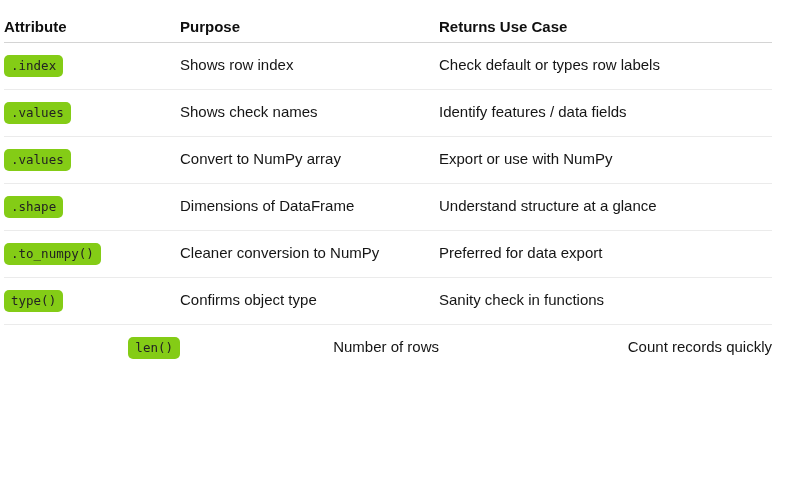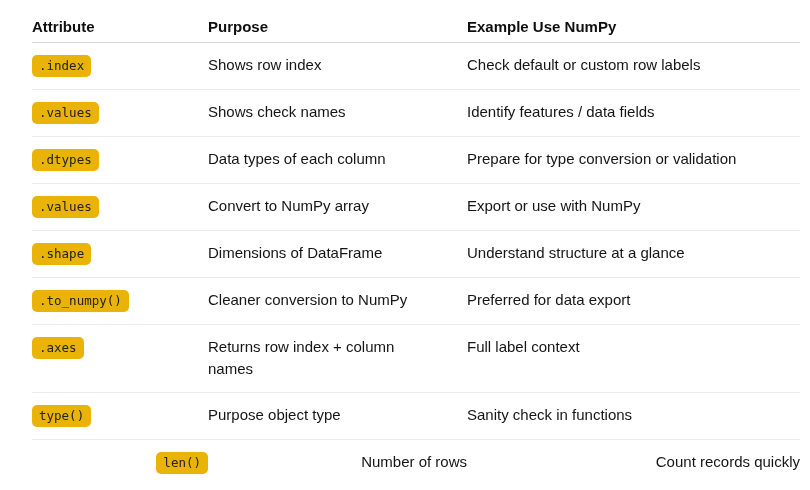--- a/index.html
+++ b/index.html
@@ -7,21 +7,21 @@
     padding: 0;
     background: #ffffff;
     width: 810px;
     height: 490px;
     overflow: hidden;
     font-family: "Liberation Sans", sans-serif;
     color: #151515;
     -webkit-font-smoothing: antialiased;
   }
   .page {
-    padding: 16px 22px 0 32px;
+    padding: 16px 22px 0 4px;
   }
   table.ref-table {
     border-collapse: collapse;
     width: 768px;
     table-layout: fixed;
   }
   col.c-attr    { width: 176px; }
   col.c-purpose { width: 259px; }
   th {
     text-align: left;
@@ -47,79 +47,68 @@
   td.col-purpose .purpose-text {
     display: inline-block;
     max-width: 214px;
   }
   .chip {
     display: inline-block;
     font-family: "DejaVu Sans Mono", monospace;
     font-size: 12.5px;
     line-height: 15px;
     color: #222222;
-    background: #eab308;
+    background: #84cc16;
     border-radius: 5px;
     padding: 3px 7px 4px 7px;
     white-space: nowrap;
   }
 </style>
 </head>
 <body>
 
 <div class="page">
   <table class="ref-table">
     <colgroup>
       <col class="c-attr">
       <col class="c-purpose">
       <col class="c-usecase">
     </colgroup>
     <thead>
       <tr>
         <th>Attribute</th>
         <th>Purpose</th>
-        <th>Example Use NumPy</th>
+        <th>Returns Use Case</th>
       </tr>
     </thead>
     <tbody id="table-body">
   <tr>
     <td class="col-attr">
       <code class="chip">.index</code>
     </td>
     <td class="col-purpose">
       <span class="purpose-text">Shows row index</span>
     </td>
     <td class="col-usecase">
-      <span>Check default or custom row labels</span>
+      <span>Check default or types row labels</span>
     </td>
   </tr>
 
   <tr>
     <td class="col-attr">
       <code class="chip">.values</code>
     </td>
     <td class="col-purpose">
       <span class="purpose-text">Shows check names</span>
     </td>
     <td class="col-usecase">
       <span>Identify features / data fields</span>
     </td>
   </tr>
 
-  <tr>
-    <td class="col-attr">
-      <code class="chip">.dtypes</code>
-    </td>
-    <td class="col-purpose">
-      <span class="purpose-text">Data types of each column</span>
-    </td>
-    <td class="col-usecase">
-      <span>Prepare for type conversion or validation</span>
-    </td>
-  </tr>
 
   <tr>
     <td class="col-attr">
       <code class="chip">.values</code>
     </td>
     <td class="col-purpose">
       <span class="purpose-text">Convert to NumPy array</span>
     </td>
     <td class="col-usecase">
       <span>Export or use with NumPy</span>
@@ -143,38 +132,27 @@
       <code class="chip">.to_numpy()</code>
     </td>
     <td class="col-purpose">
       <span class="purpose-text">Cleaner conversion to NumPy</span>
     </td>
     <td class="col-usecase">
       <span>Preferred for data export</span>
     </td>
   </tr>
 
-  <tr>
-    <td class="col-attr">
-      <code class="chip">.axes</code>
-    </td>
-    <td class="col-purpose">
-      <span class="purpose-text">Returns row index + column names</span>
-    </td>
-    <td class="col-usecase">
-      <span>Full label context</span>
-    </td>
-  </tr>
 
   <tr>
     <td class="col-attr">
       <code class="chip">type()</code>
     </td>
     <td class="col-purpose">
-      <span class="purpose-text">Purpose object type</span>
+      <span class="purpose-text">Confirms object type</span>
     </td>
     <td class="col-usecase">
       <span>Sanity check in functions</span>
     </td>
   </tr>
 
   <tr>
     <td class="col-attr">
       <code class="chip">len()</code>
     </td>

